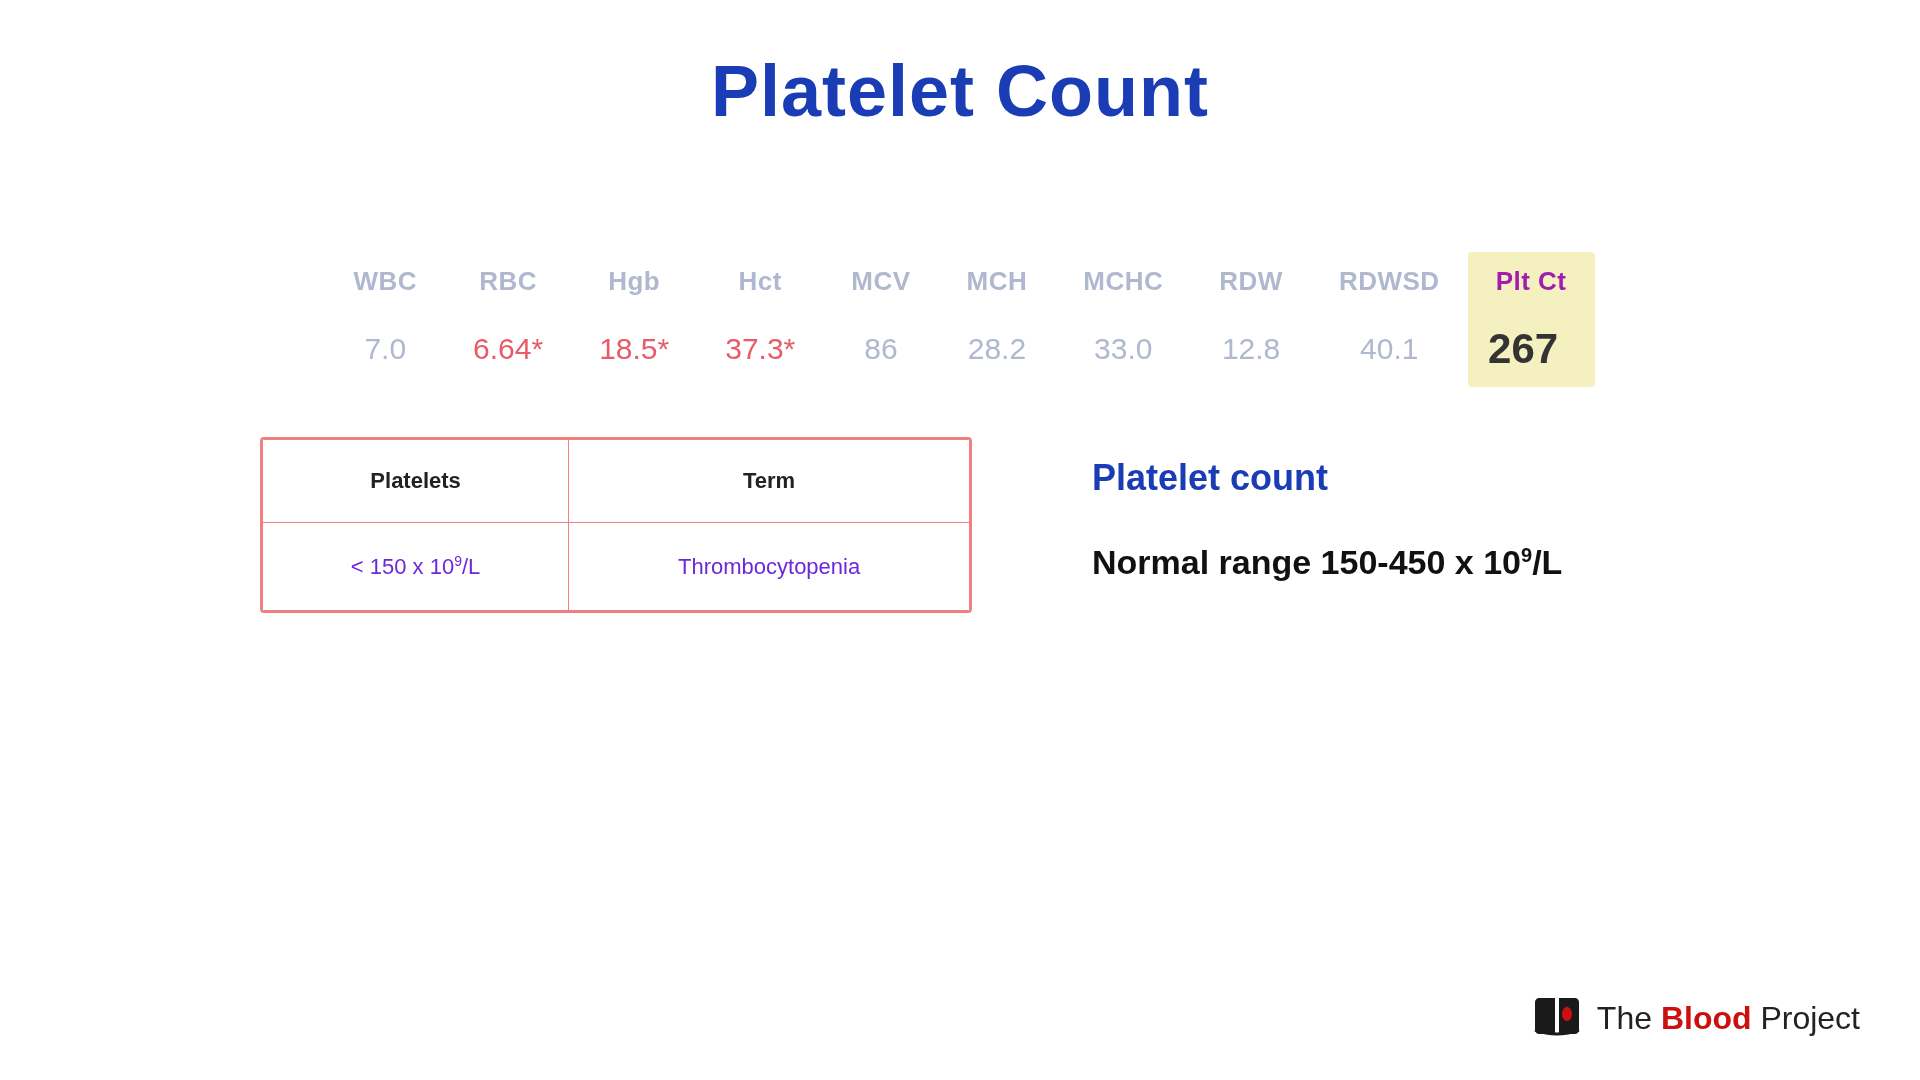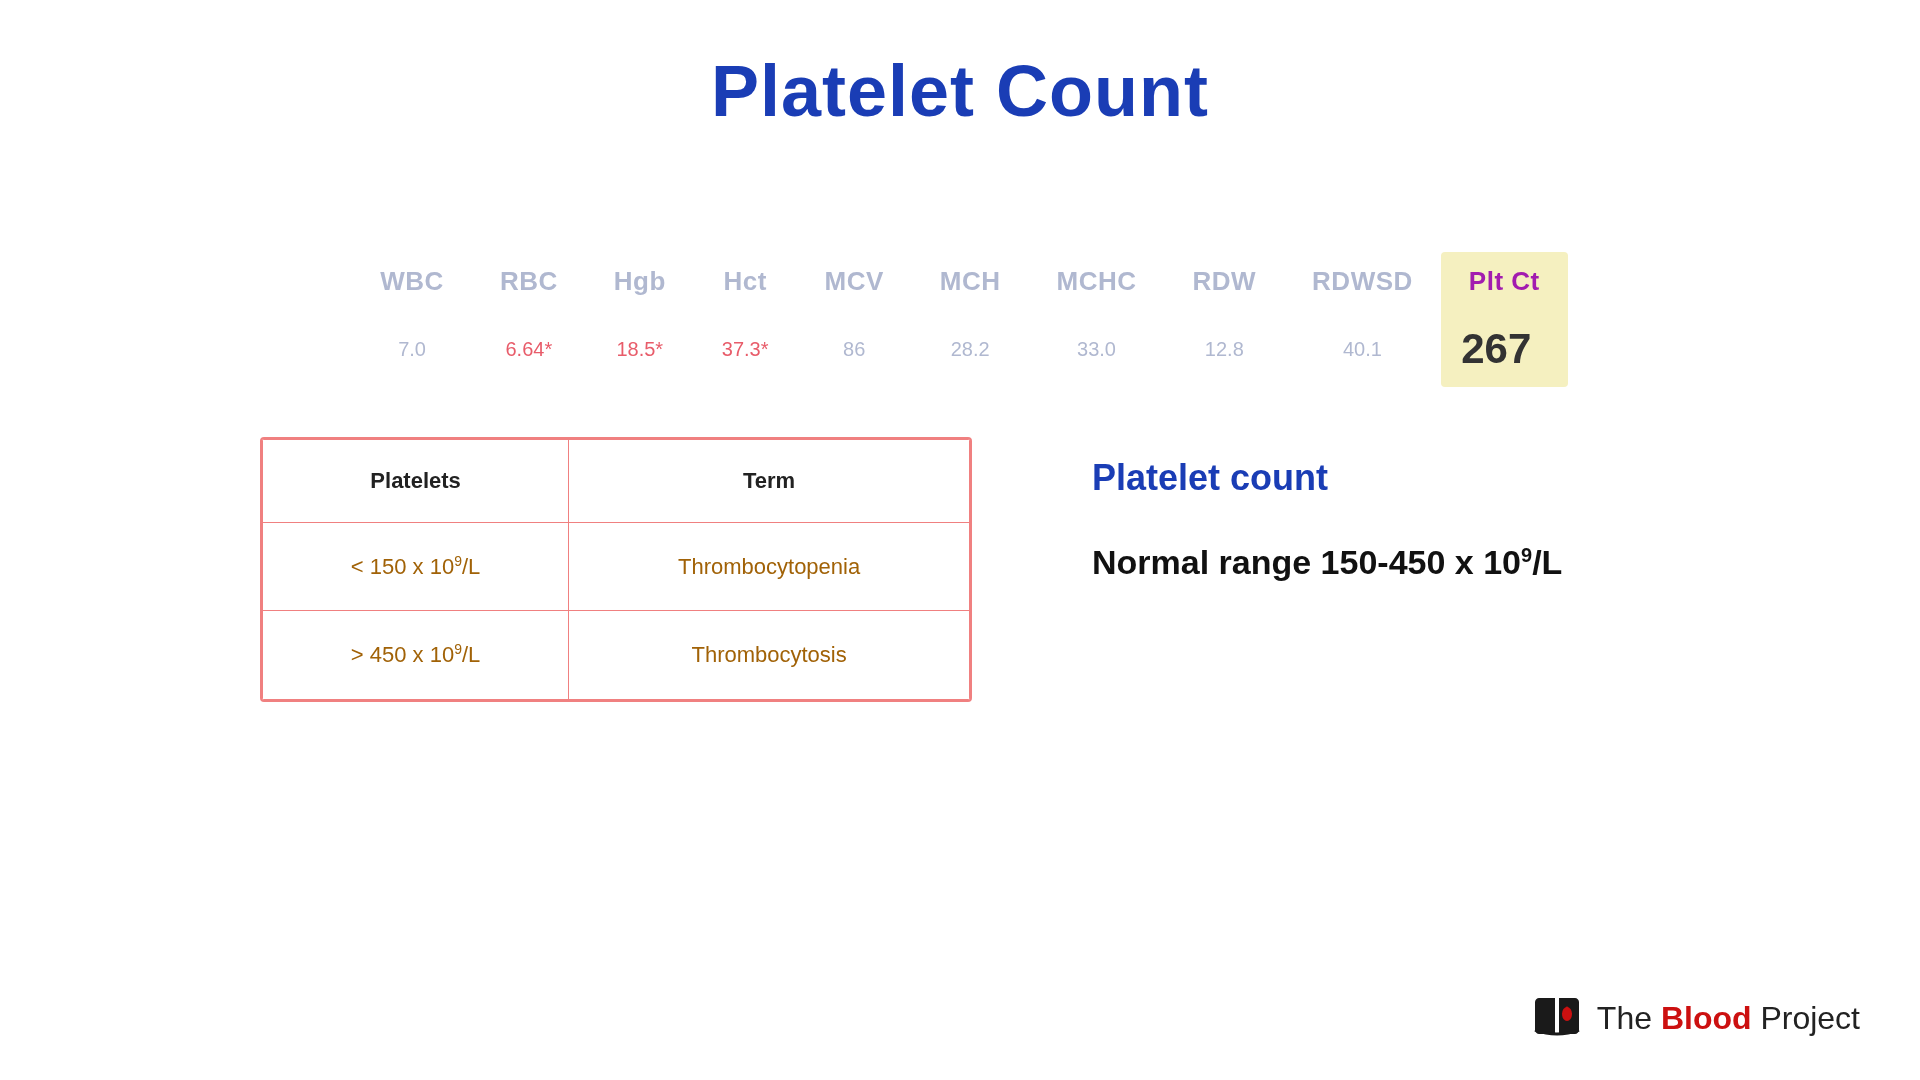--- a/index.html
+++ b/index.html
@@ -52,21 +52,21 @@
 
     .cbc-table .header-row th.highlighted {
       background: #f5f0c0;
       color: #a21caf;
       font-weight: 700;
       border-radius: 4px 4px 0 0;
     }
 
     .cbc-table .value-row td {
       color: #b0b8d0;
-      font-size: 20px;
+      font-size: 30px;
     }
 
     .cbc-table .value-row td.red-value {
       color: #e85c6a;
     }
 
     .cbc-table .value-row td.highlighted {
       background: #f5f0c0;
       color: #333;
       font-weight: 700;
@@ -103,21 +103,21 @@
       font-weight: 700;
       text-align: center;
       color: #222;
     }
 
     .platelet-table td {
       border: 1px solid #f08080;
       padding: 30px 20px;
       font-size: 22px;
       text-align: center;
-      color: #a16207;
+      color: #6d28d9;
     }
 
     .sup-text {
       font-size: 14px;
       vertical-align: super;
     }
 
     .info-panel {
       padding-top: 20px;
     }
@@ -208,26 +208,20 @@
           <th>Term</th>
         </tr>
       </thead>
       <tbody>
         <tr>
           <td>
             &lt; 150 x 10<sup class="sup-text">9</sup>/L
           </td>
           <td>Thrombocytopenia</td>
         </tr>
-        <tr>
-          <td>
-            &gt; 450 x 10<sup class="sup-text">9</sup>/L
-          </td>
-          <td>Thrombocytosis</td>
-        </tr>
       </tbody>
     </table>
   </div>
 
   <div class="info-panel">
     <div class="info-title">Platelet count</div>
     <div class="info-range">
       Normal range 150-450 x 10<sup style="font-size:20px;vertical-align:super;">9</sup>/L
     </div>
   </div>

